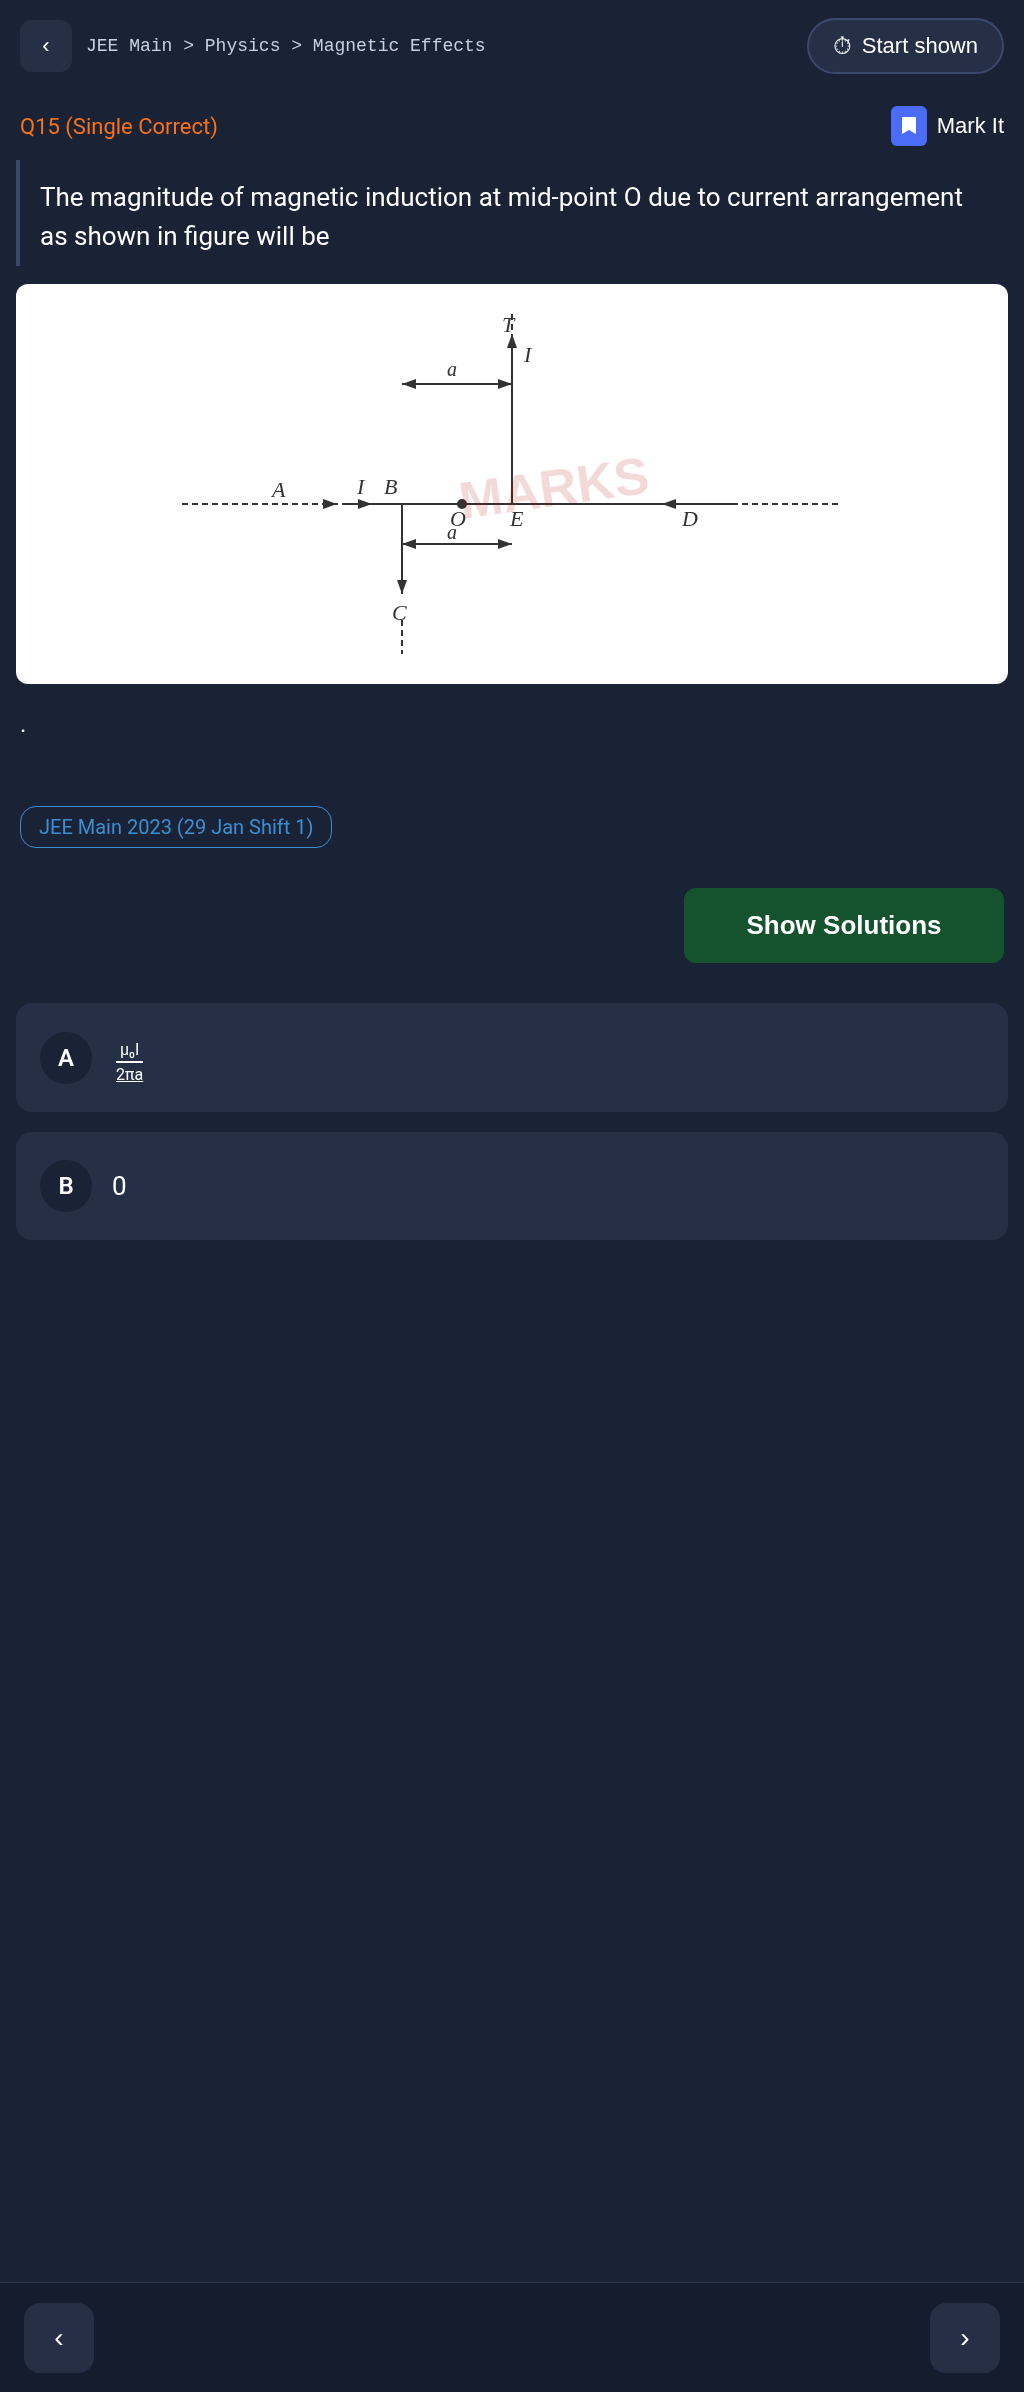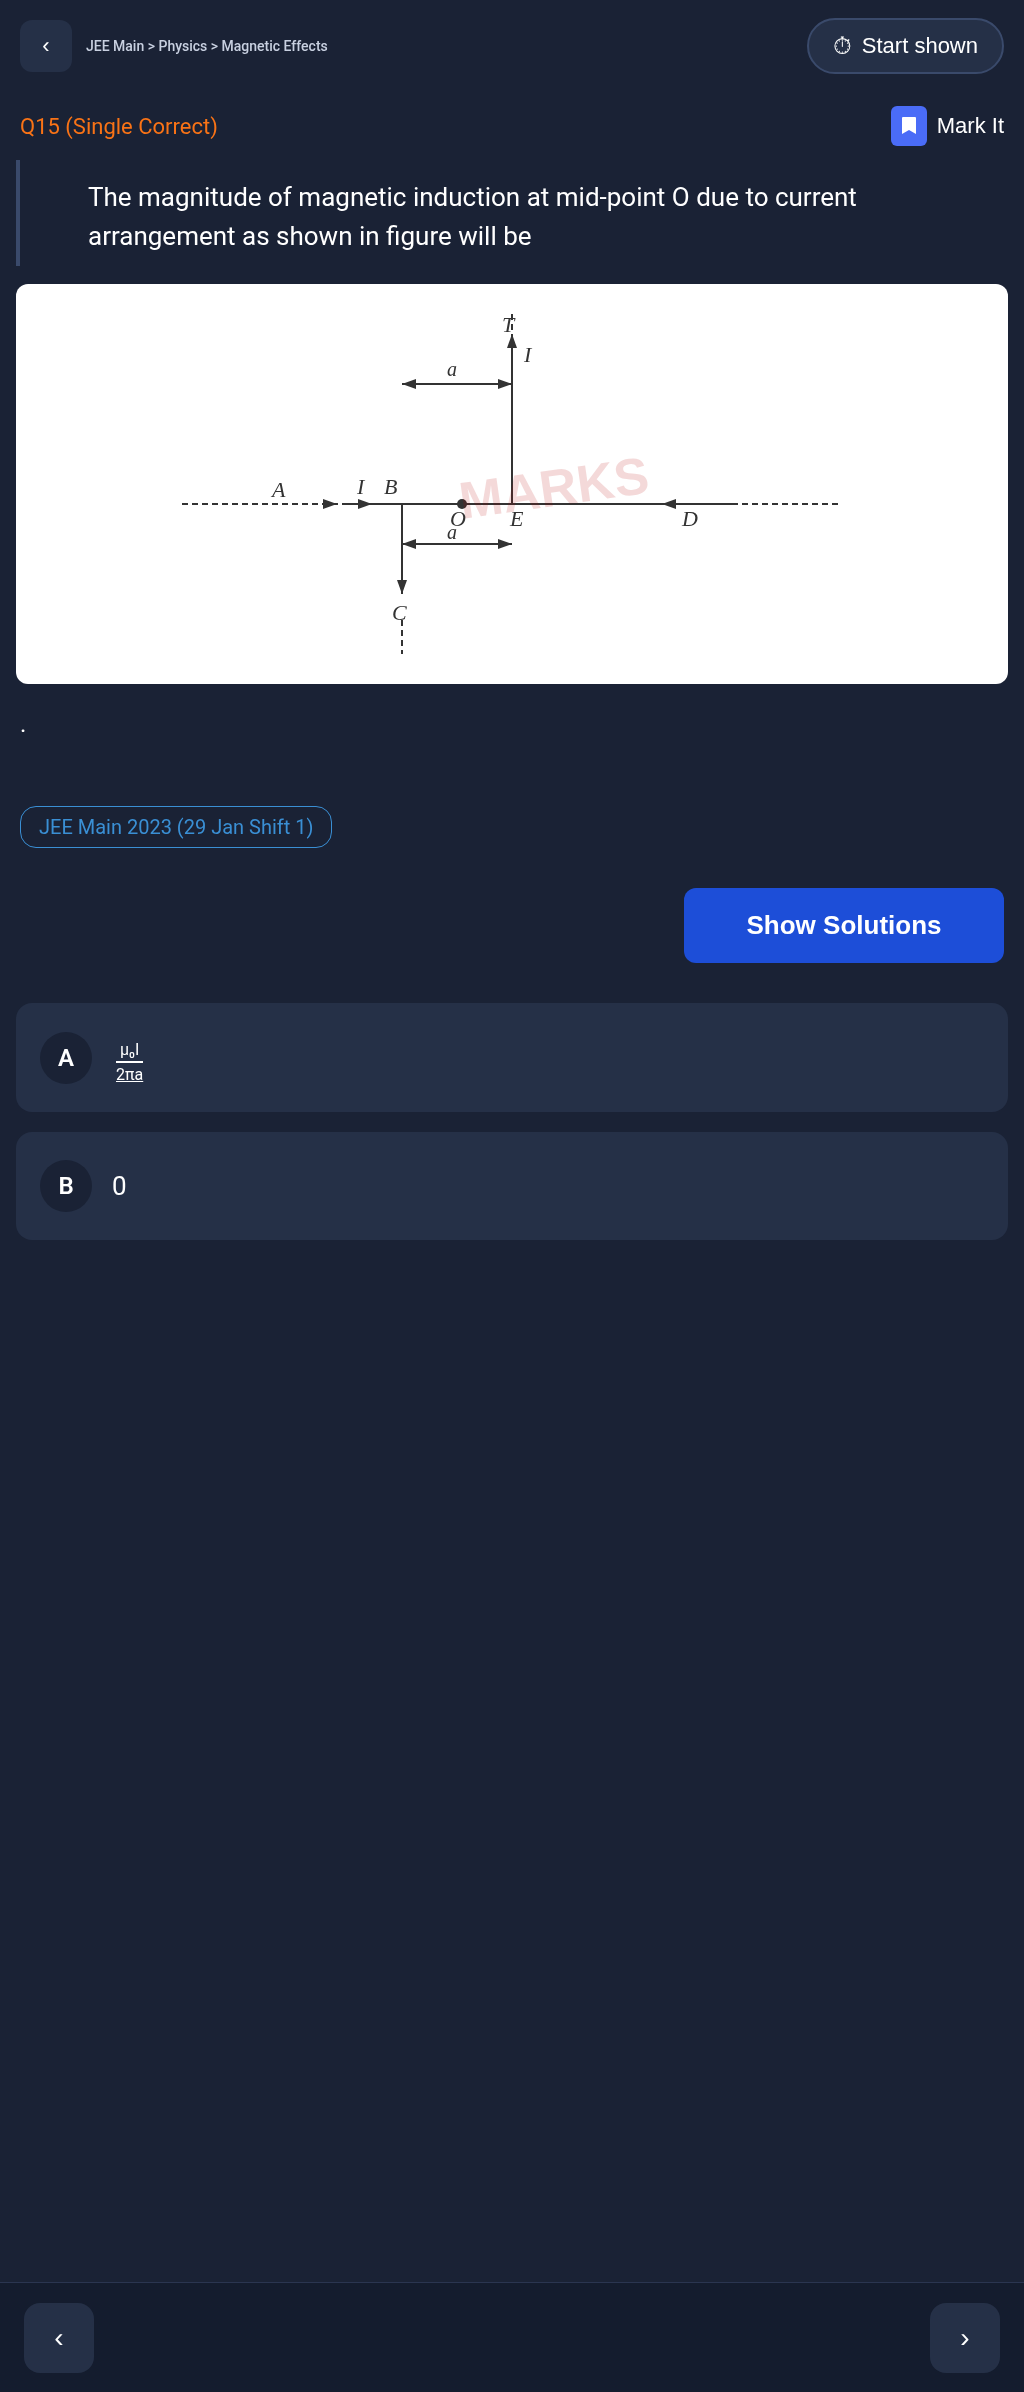--- a/index.html
+++ b/index.html
@@ -32,23 +32,24 @@
       background-color: #253047;
       border: none;
       color: #ffffff;
       font-size: 22px;
       cursor: pointer;
       display: flex;
       align-items: center;
       justify-content: center;
     }
     .breadcrumb-text {
-      font-size: 14px;
+      font-size: 18px;
       color: #c8d0e0;
       font-weight: 500;
+      font-family: Liberation Mono, monospace;
     }
     .timer-btn {
       display: flex;
       align-items: center;
       gap: 10px;
       background-color: #253047;
       border: 2px solid #3a4a6b;
       border-radius: 30px;
       padding: 12px 24px;
       color: #ffffff;
@@ -95,21 +96,20 @@
     .question-container {
       padding: 18px 20px 10px 20px;
       border-left: 4px solid #3a4a6b;
       margin: 0 16px;
     }
     .question-text {
       font-size: 26px;
       color: #ffffff;
       line-height: 1.5;
       font-weight: 400;
-      margin-left: 48px;
     }
 
     
     .diagram-container {
       margin: 18px 16px;
       background-color: #ffffff;
       border-radius: 12px;
       padding: 20px;
       display: flex;
       align-items: center;
@@ -142,21 +142,21 @@
       font-size: 20px;
     }
 
     
     .show-solutions-container {
       padding: 20px 20px;
       display: flex;
       justify-content: flex-end;
     }
     .show-solutions-btn {
-      background-color: #1d4ed8;
+      background-color: #14532d;
       border: none;
       border-radius: 12px;
       color: #ffffff;
       font-size: 26px;
       font-weight: 600;
       padding: 22px 50px;
       cursor: pointer;
       min-width: 320px;
       text-align: center;
     }

